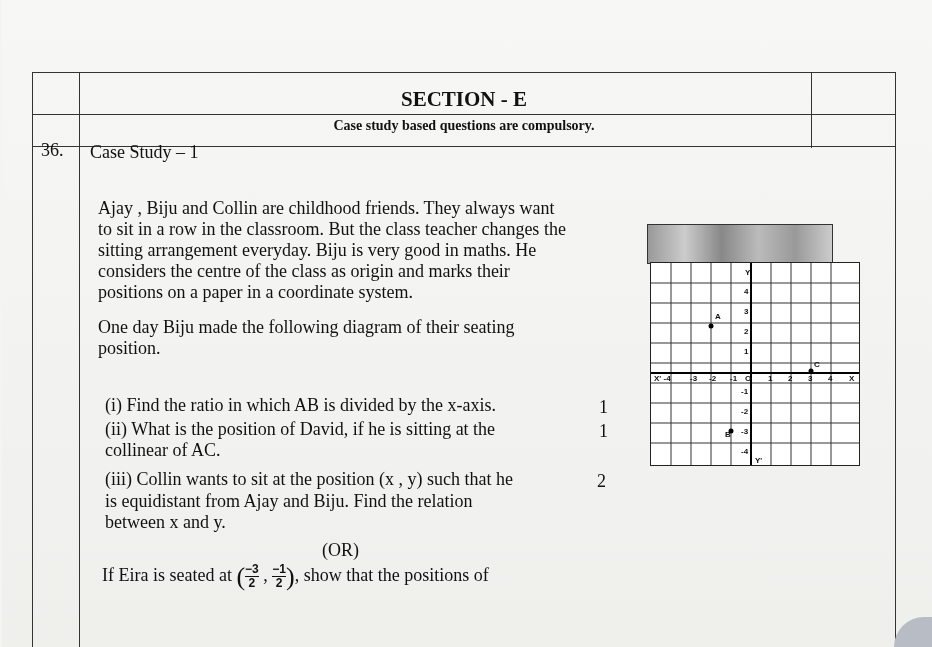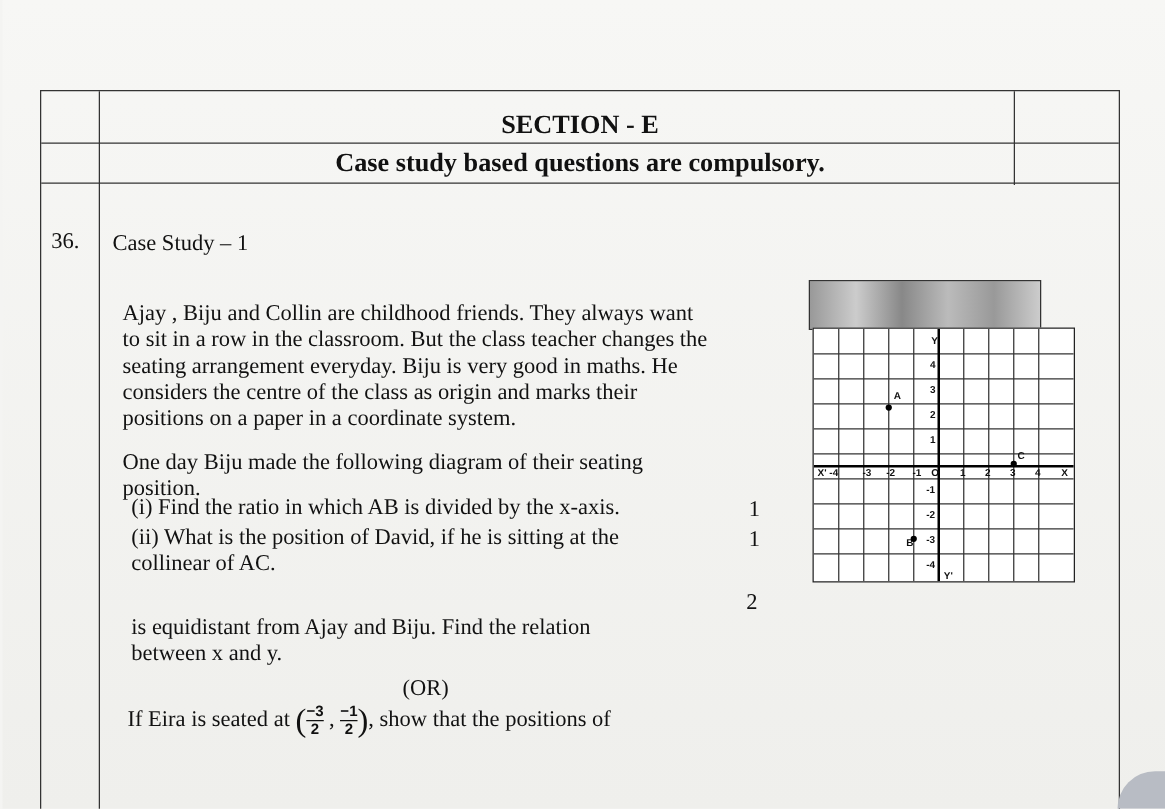--- a/index.html
+++ b/index.html
@@ -1,60 +1,61 @@
 <!DOCTYPE html>
 <html><head>
 <meta charset="utf-8">
 <style>
   body { margin:0; width:932px; height:647px; background:#f4f4f2; position:relative; overflow:hidden; font-family:"Liberation Serif", serif; color:#111; }
   .page { position:absolute; left:2px; top:0; width:932px; height:647px; background:linear-gradient(180deg,#f7f7f5,#efefec); }
   .tbl { position:absolute; left:30px; top:72px; width:862px; height:580px; border:1.5px solid #333; border-bottom:none; }
   .vline { position:absolute; top:0; bottom:0; border-left:1.5px solid #333; }
   .hline { position:absolute; left:0; right:0; border-top:1.5px solid #333; }
   .sect { position:absolute; left:0; width:862px; text-align:center; font-weight:bold; }
-  .txt { position:absolute; font-size:18px; line-height:21px;margin-top:42px; }
+  .txt { position:absolute; font-size:18px; line-height:21px; }
   .q { position:absolute; font-size:18px; line-height:21px; }
   .mk { position:absolute; font-size:18px; }
   .graph { position:absolute; left:648px; top:262px; width:208px; height:202px; background:#fff; border:1.5px solid #222; }
   .photo { position:absolute; left:645px; top:224px; width:184px; height:38px; background:linear-gradient(90deg,#999,#ccc 20%,#888 40%,#bbb 60%,#999 80%,#ccc); border:1px solid #333; }
   .frac { display:inline-block; vertical-align:middle; text-align:center; font-size:12px; font-family:"Liberation Sans",sans-serif; font-weight:bold; line-height:13px; }
   .frac span { display:block; }
   .frac .num { border-bottom:1px solid #111; }
   .corner { position:absolute; right:0; bottom:0; width:40px; height:30px; background:#b8bcc4; border-top-left-radius:40px; }
 </style>
 </head>
 <body>
 
 <div class="page">
   <div class="tbl">
     <div class="vline" style="left:46px"></div>
     <div class="vline" style="left:778px;bottom:auto;height:75px"></div>
     <div class="hline" style="top:41px"></div>
     <div class="hline" style="top:73px"></div>
     <div class="sect" style="top:14px;font-size:21px">SECTION - E</div>
-    <div class="sect" style="top:45px;font-size:21px">Case study based questions are compulsory.</div>
+    <div class="sect" style="top:45px;font-size:14px">Case study based questions are compulsory.</div>
     <div class="txt" style="left:8px;top:67px;font-size:18px">36.</div>
     <div class="txt" style="left:57px;top:69px;font-weight:normal">Case Study – 1</div>
   </div>
 
   <div>
     <div class="txt" style="left:96px;top:198px">Ajay , Biju and Collin are childhood friends. They always want</div>
     <div class="txt" style="left:96px;top:219px">to sit in a row in the classroom. But the class teacher changes the</div>
-    <div class="txt" style="left:96px;top:240px">seating arrangement everyday. Biju is very good in maths. He</div>
+    <div class="txt" style="left:96px;top:240px">sitting arrangement everyday. Biju is very good in maths. He</div>
     <div class="txt" style="left:96px;top:272px;top:261px">considers the centre of the class as origin and  marks their</div>
     <div class="txt" style="left:96px;top:282px">positions on a paper in a coordinate system.</div>
     <div class="txt" style="left:96px;top:317px">One day Biju made the following diagram of their seating</div>
     <div class="txt" style="left:96px;top:338px">position.</div>
   </div>
 
   <div class="q" style="left:103px;top:395px">(i) Find the ratio in which AB is divided by the x-axis.</div>
   <div class="mk" style="left:597px;top:397px">1</div>
   <div class="q" style="left:103px;top:419px">(ii) What is the position of David, if he is sitting at the</div>
   <div class="q" style="left:103px;top:440px">collinear of AC.</div>
   <div class="mk" style="left:597px;top:421px">1</div>
+  <div class="q" style="left:103px;top:469px">(iii) Collin wants to sit at the position (x , y) such that he</div>
   <div class="q" style="left:103px;top:491px">is equidistant from Ajay and Biju.  Find the relation</div>
   <div class="q" style="left:103px;top:512px">between x  and  y.</div>
   <div class="mk" style="left:595px;top:471px">2</div>
 
   <div class="q" style="left:320px;top:540px;font-weight:normal">(OR)</div>
   <div class="q" style="left:100px;top:563px;white-space:nowrap">
     <span>If Eira is seated at</span>
     <span style="font-size:26px;vertical-align:middle">(</span><span class="frac"><span class="num">−3</span><span>2</span></span> , <span class="frac"><span class="num">−1</span><span>2</span></span><span style="font-size:26px;vertical-align:middle">)</span><span>, show that the positions of</span>
   </div>
 

